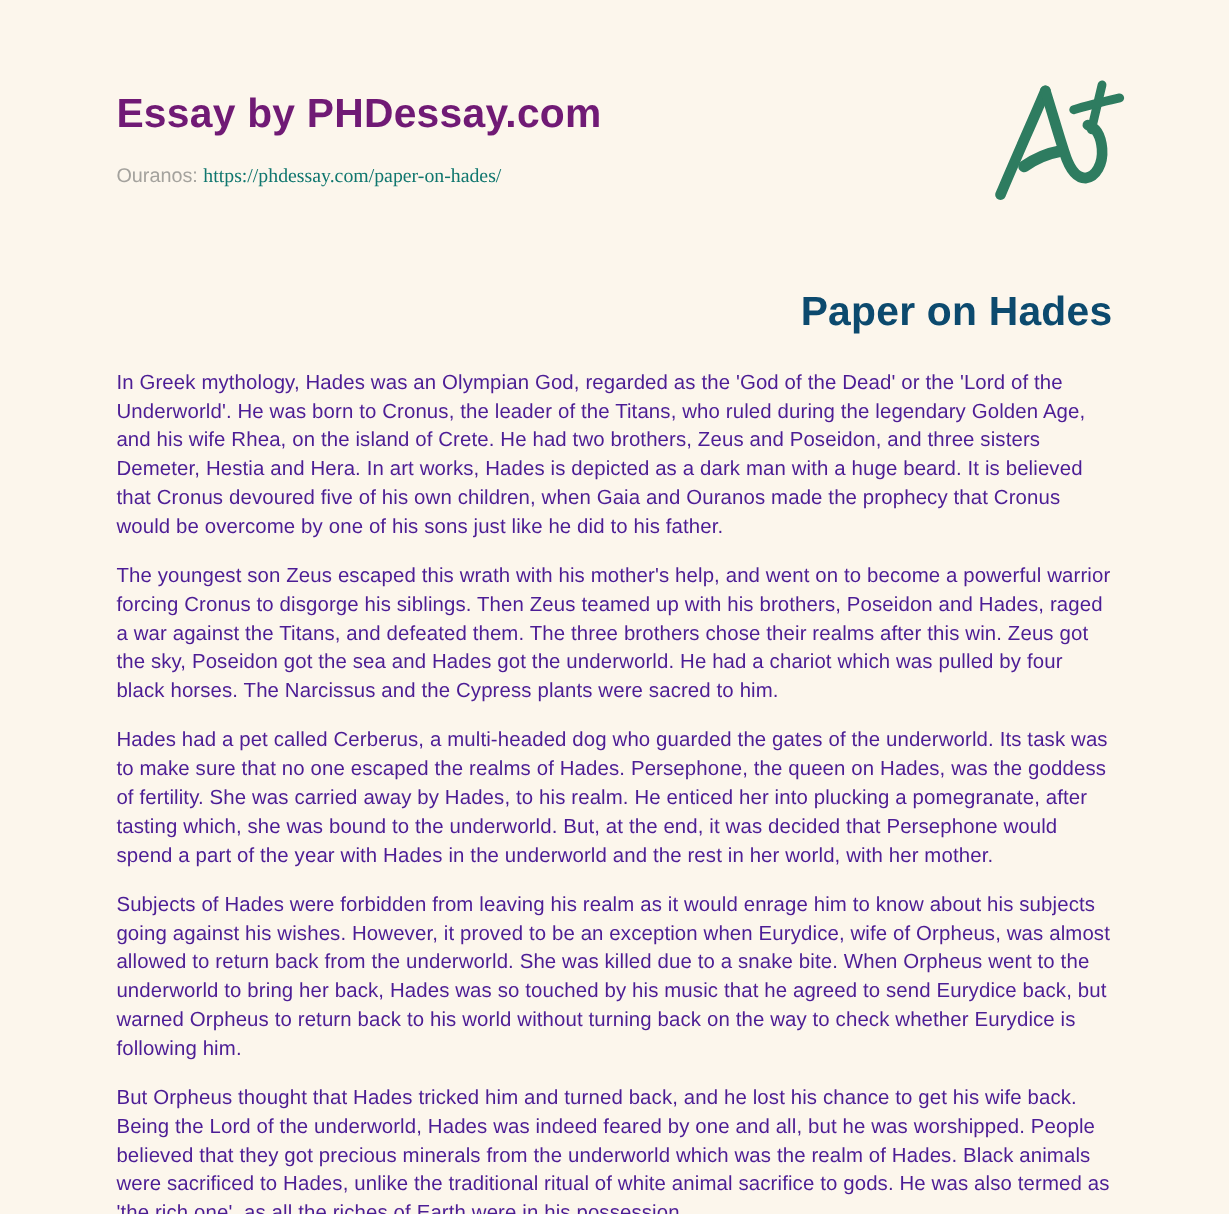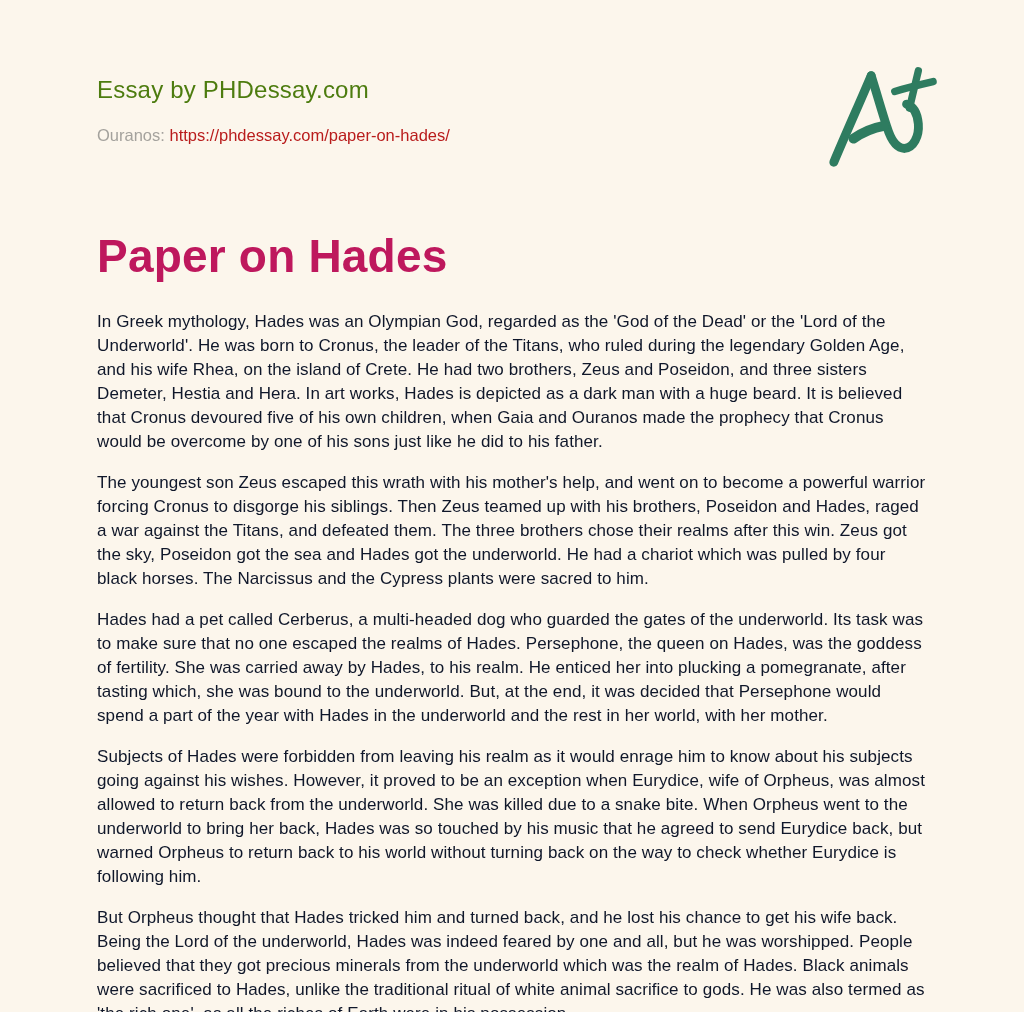--- a/index.html
+++ b/index.html
@@ -4,53 +4,55 @@
 <style>
   * { margin: 0; padding: 0; box-sizing: border-box; }
   html, body { width: 1024px; height: 1012px; overflow: hidden; }
   body {
     background: #FCF6EC;
     font-family: "Liberation Sans", sans-serif;
     position: relative;
   }
   .page { padding: 76px 97px 0 97px; position: relative; width: 1024px; }
   .header-title {
-    font-size: 24px;
-    font-weight: 400;
-    color: #4d7c0f;
+    font-size: 34px;
+    font-weight: 700;
+    color: #701a75;
     letter-spacing: 0.2px;
   }
   .source-line {
     margin-top: 22px;
     font-size: 16.5px;
     color: #A4A29D;
   }
   .source-line a {
-    color: #b91c1c;
+    color: #0f766e;
     text-decoration: none;
+    font-family: Liberation Serif, serif;
   }
   .logo {
     position: absolute;
     top: 60px;
     right: 85px;
     width: 118px;
     height: 112px;
   }
   .essay-title {
     margin-top: 84px;
-    font-size: 46px;
+    font-size: 34px;
     font-weight: 700;
-    color: #be185d;
+    color: #0c4a6e;
     letter-spacing: 0.2px;
+    text-align: right;
   }
   .paragraphs { margin-top: 27px; max-width: 833px; }
   .para {
     font-size: 17px;
     line-height: 24px;
-    color: #0f172a;
+    color: #4c1d95;
     margin-bottom: 17px;
     letter-spacing: 0.1px;
   }
 </style>
 </head>
 <body>
 
 <div class="page">
 
   <header>

